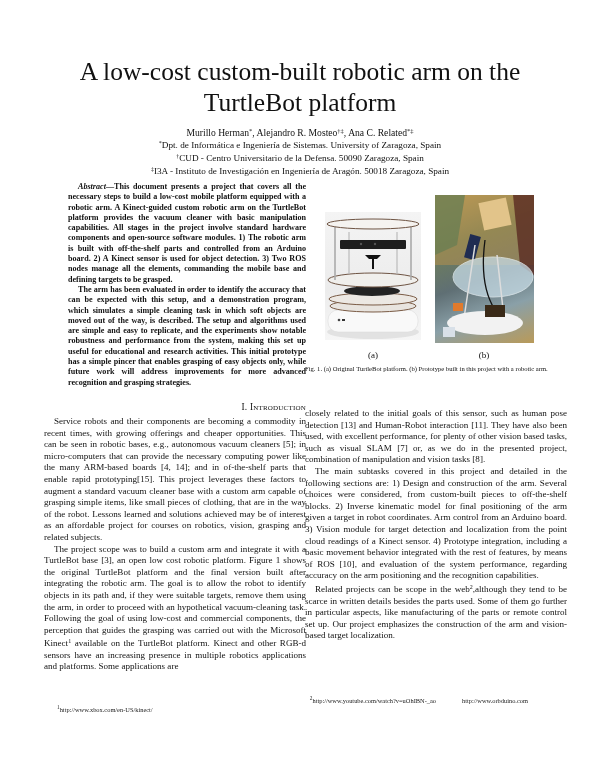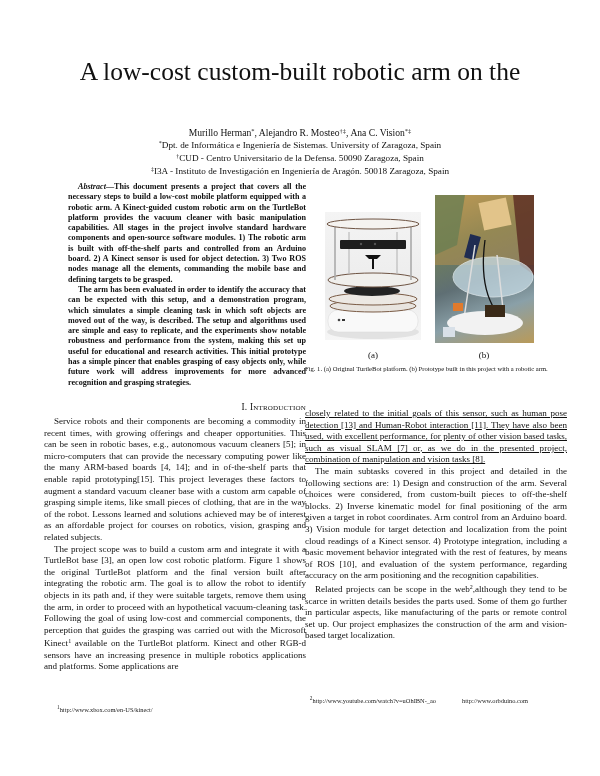--- a/index.html
+++ b/index.html
@@ -28,21 +28,21 @@
 
     .section-heading {
       position: absolute; left: 44px; top: 402px; width: 262px; text-align: right;
       font-size: 9.4px; letter-spacing: 0.2px;
     }
     .section-heading .sc { font-variant: small-caps; }
 
     .intro-left { top: 416px; }
     .intro-left p, .intro-right p { text-indent: 10px; }
     .intro-right { top: 408px; }
-    .intro-right p.noindent { text-indent: 0; text-decoration: underline; }
+    .intro-right p.noindent { text-indent: 0; }
     sup.fn { font-size: 6px; vertical-align: 3px; }
 
     .footnote { position: absolute; font-size: 6.4px; line-height: 8px; color: #222; }
     .fn-left { left: 57px; top: 703px; }
     .fn-right { left: 305px; top: 694px; width: 262px; }
     .fn-right .gap { display: inline-block; width: 26px; }
 
     .figure { position: absolute; left: 305px; top: 182px; width: 270px; height: 210px; }
     .photo { position: absolute; overflow: hidden; }
     .photo-a {
@@ -58,26 +58,27 @@
     .subcap-b { left: 159px; }
     .figcaption {
       position: absolute; left: 0; top: 183px; width: 262px; font-size: 6.6px; line-height: 8.4px; text-align: left;
     }
   </style>
 </head>
 <body>
 
 <div class="title">
   <div>A low-cost custom-built robotic arm on the</div>
+  <div>TurtleBot platform</div>
 </div>
 
 <div class="authors">
   <span>Murillo Herman</span><sup>*</sup>,
   <span>Alejandro R. Mosteo</span><sup>†‡</sup>,
-  <span>Ana C. Vision</span><sup>*‡</sup>
+  <span>Ana C. Related</span><sup>*‡</sup>
 </div>
 
 <div class="affil" style="top:137px"><sup>*</sup><span>Dpt. de Informática e Ingeniería de Sistemas. University of Zaragoza, Spain</span></div>
 <div class="affil" style="top:150px"><sup>†</sup><span>CUD - Centro Universitario de la Defensa. 50090 Zaragoza, Spain</span></div>
 <div class="affil" style="top:163px"><sup>‡</sup><span>I3A - Instituto de Investigación en Ingeniería de Aragón. 50018 Zaragoza, Spain</span></div>
 
 <div class="col col-left abstract">
   <p><span class="lead">Abstract</span><span>—This document presents a project that covers all the necessary steps to build a low-cost mobile platform equipped with a robotic arm. A Kinect-guided custom robotic arm on the TurtleBot platform provides the vacuum cleaner with basic manipulation capabilities. All stages in the project involve standard hardware components and open-source software modules. 1) The robotic arm is built with off-the-shelf parts and controlled from an Arduino board. 2) A Kinect sensor is used for object detection. 3) Two ROS nodes manage all the elements, commanding the mobile base and defining targets to be grasped.</span></p>
   <p>The arm has been evaluated in order to identify the accuracy that can be expected with this setup, and a demonstration program, which simulates a simple cleaning task in which soft objects are moved out of the way, is described. The setup and algorithms used are simple and easy to replicate, and the experiments show notable robustness and performance from the system, making this set up useful for educational and research activities. This initial prototype has a simple pincer that enables grasping of easy objects only, while future work will address improvements for more advanced recognition and grasping strategies.</p>
 </div>

